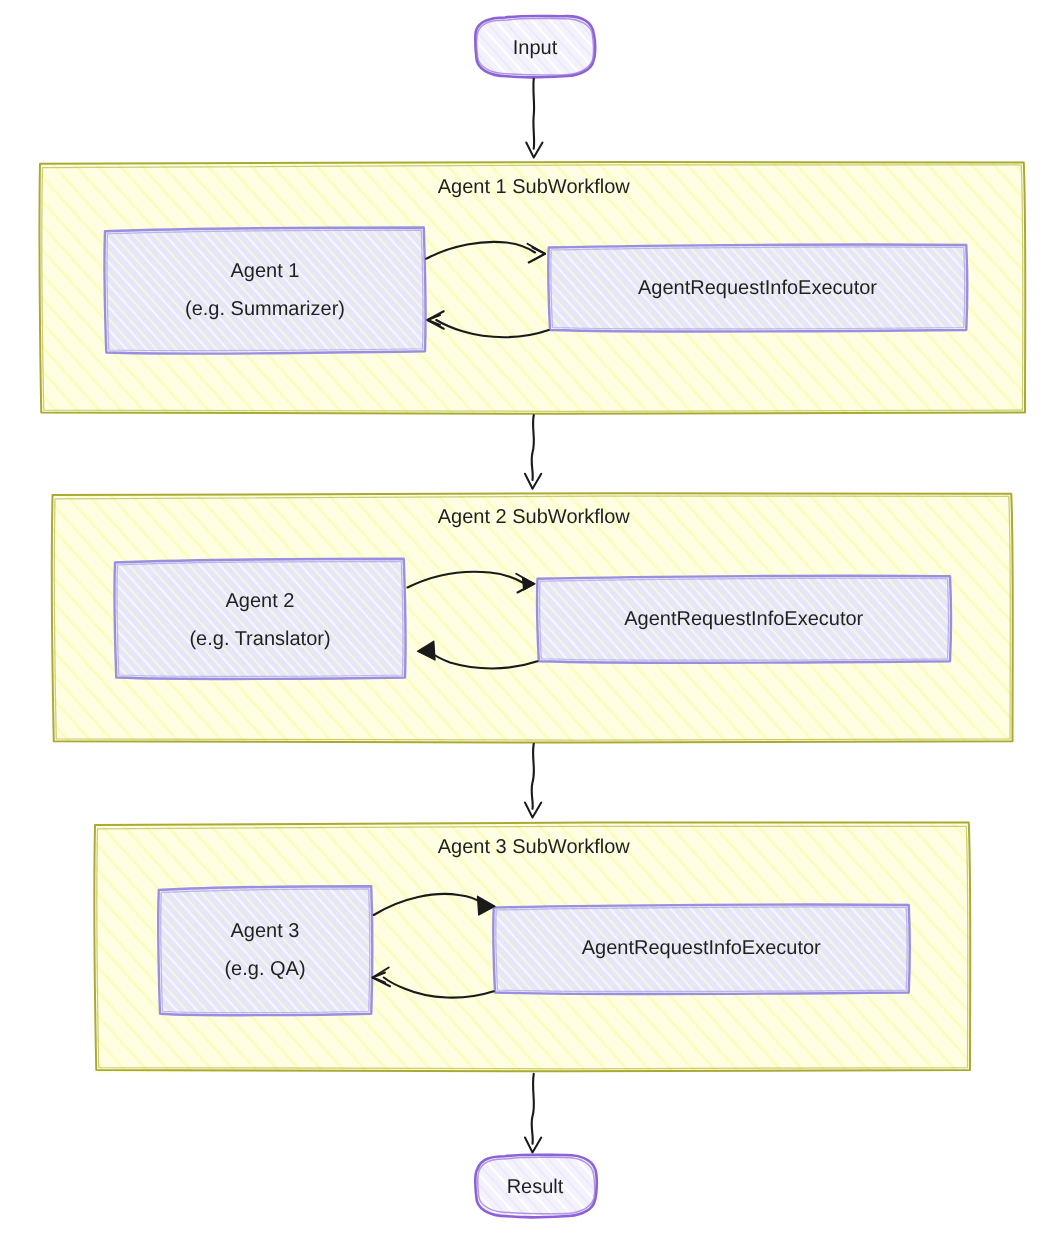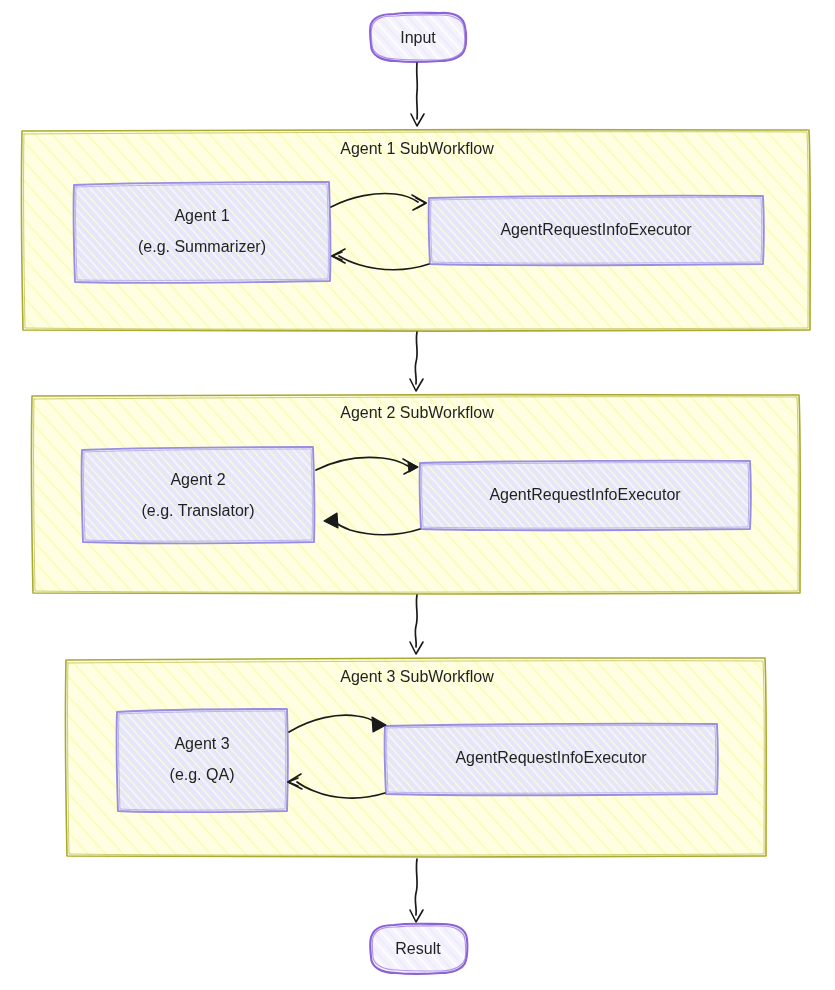--- a/index.html
+++ b/index.html
@@ -11,20 +11,21 @@
   body {
     width: 835px;
     height: 990px;
     font-family: "Liberation Sans", "DejaVu Sans", sans-serif;
     overflow: hidden;
   }
   #diagram-root {
     position: relative;
     width: 669px;
     height: 990px;
+    margin-left: 10px;
   }
   svg#flow {
     display: block;
     width: 835px;
     height: 990px;
   }
   .node-label, .subgraph-title, .terminal-label {
     font-family: "Liberation Sans", "DejaVu Sans", sans-serif;
     fill: #1f2020;
     dominant-baseline: middle;

